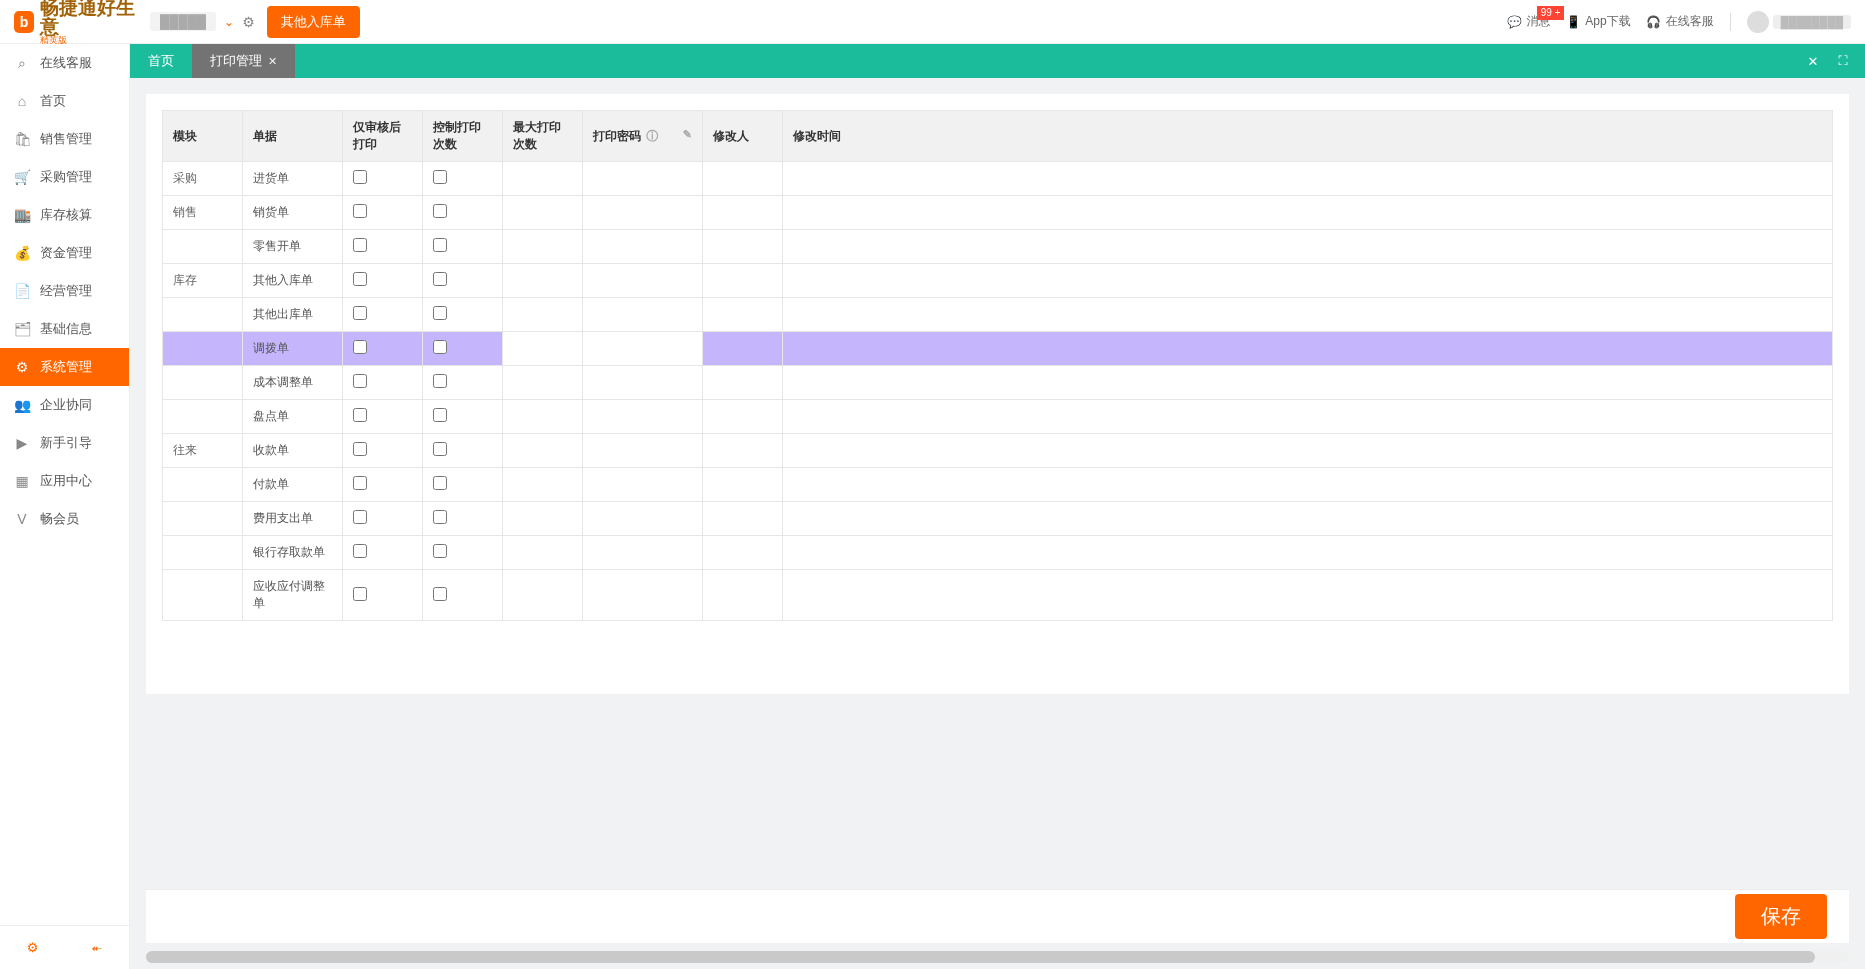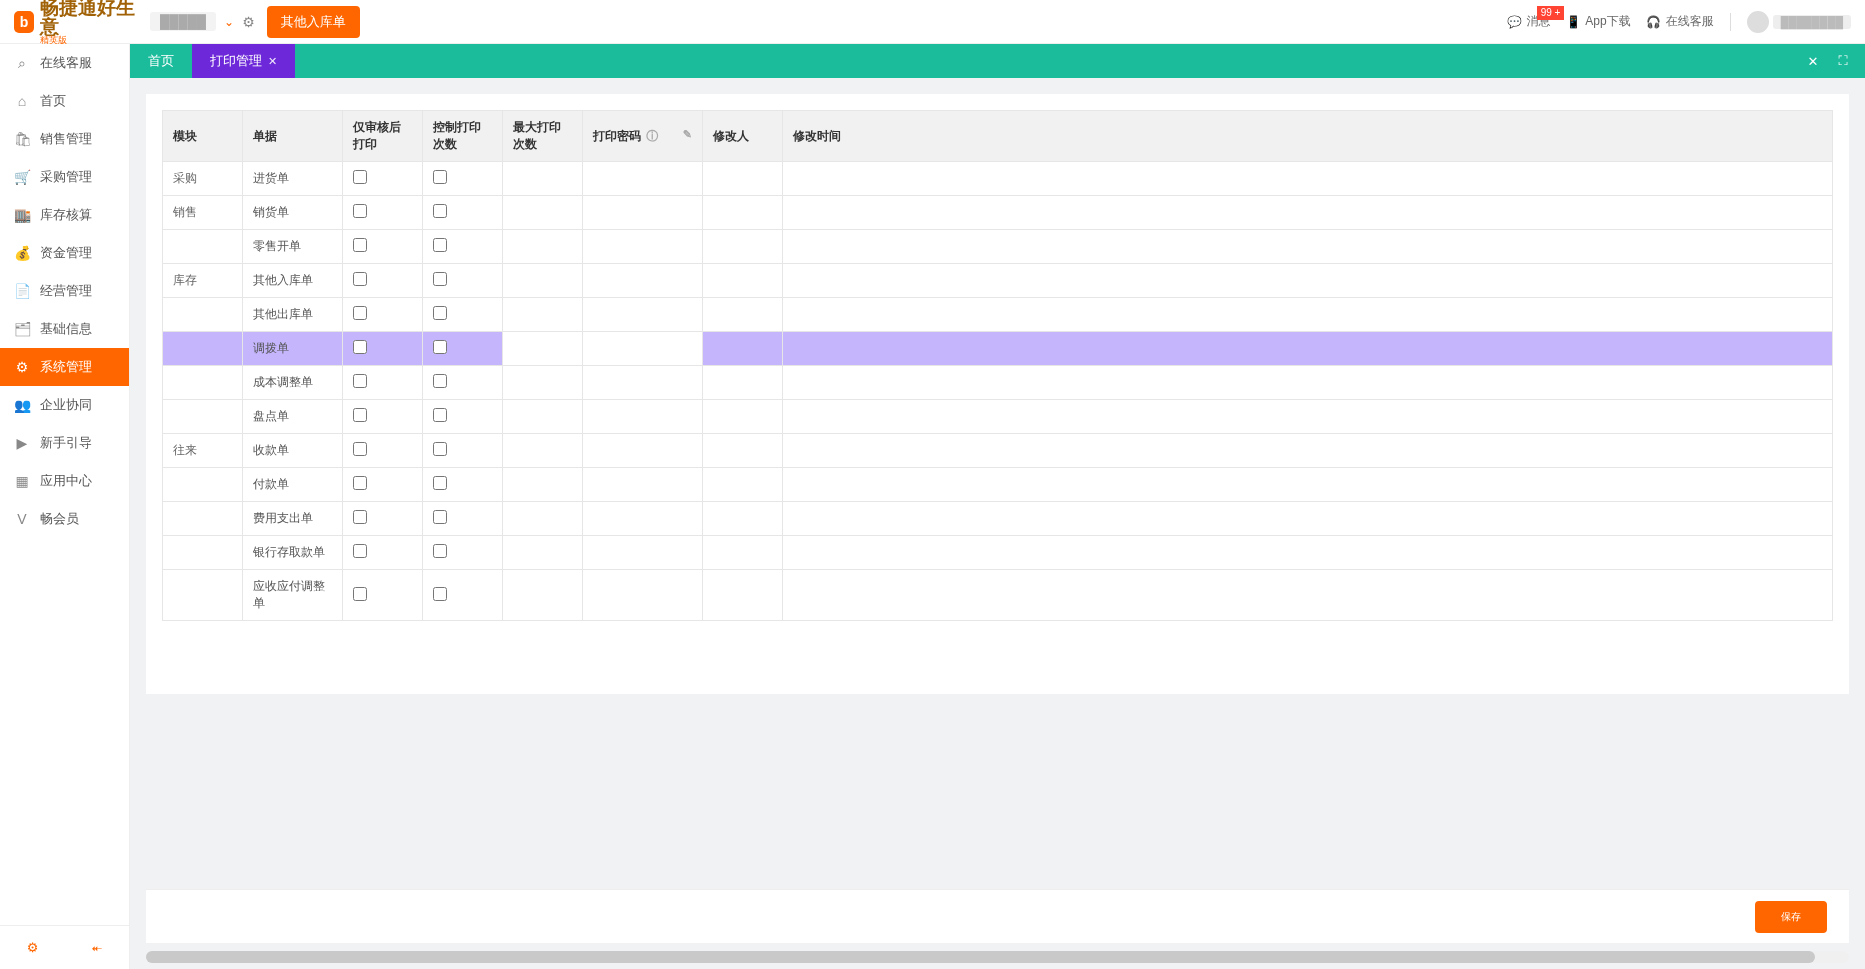--- a/index.html
+++ b/index.html
@@ -30,39 +30,39 @@
 .sidebar-list { flex:1; overflow:auto;}
 .side-item { display:flex; align-items:center; gap:10px; padding:10px 14px; color:#555; cursor:pointer; font-size:13px;}
 .side-item .ico { width:16px; text-align:center; color:#888; font-size:14px;}
 .side-item.active { background:#f60; color:#fff;}
 .side-item.active .ico { color:#fff;}
 .sidebar-foot { height:44px; border-top:1px solid #eee; display:flex; align-items:center; justify-content:space-around; color:#f60;}
 
 .main { flex:1; display:flex; flex-direction:column; background:#f1f2f3; min-width:0;}
 .tabs { height:34px; background:#1abc9c; display:flex; align-items:stretch;}
 .tab { padding:0 18px; display:flex; align-items:center; color:#fff; font-size:13px; cursor:pointer; gap:6px;}
-.tab.active { background:#6d28d9;}
+.tab.active { background:#737373;}
 .tab-x { font-size:11px; opacity:.9;}
 .tabs-right { margin-left:auto; display:flex; align-items:center; gap:10px; padding-right:12px; color:#fff;}
 .tab-icon { width:20px; height:20px; display:flex; align-items:center; justify-content:center; cursor:pointer;}
 
 .content-wrap { flex:1; overflow:auto; padding:16px 16px 20px;}
 .panel { background:#fff; padding:16px 16px 24px; min-height:600px;}
 table.grid { width:100%; border-collapse:collapse; table-layout:fixed;}
 table.grid th, table.grid td { border:1px solid #e6e6e6; padding:8px 10px; text-align:left; font-size:12px; color:#555; height:33px;}
 table.grid th { background:#f1f1f1; color:#333; font-weight:600;}
 table.grid td.module { color:#666;}
 tr.hovered td { background:#c4b5fd;}
 tr.hovered td.editable { background:#fff; }
 .cbx { width:14px; height:14px; cursor:pointer; }
 .help { color:#aaa; font-size:12px; margin-left:2px;}
 .edit-ic { float:right; color:#aaa; font-size:11px;}
 
 .footer-bar { height:54px; background:#fff; border-top:1px solid #eee; display:flex; align-items:center; justify-content:flex-end; padding:0 22px; margin:0 16px  8px;}
-.btn-save { background:#f60; color:#fff; border:none; padding:9px 26px; border-radius:4px; font-size:10px; cursor:pointer;}
+.btn-save { background:#f60; color:#fff; border:none; padding:9px 26px; border-radius:4px; font-size:20px; cursor:pointer;}
 
 .hscroll { height:12px; background:#f0f0f0; margin:0 16px 6px; position:relative; border-radius:6px;}
 .hscroll-thumb { position:absolute; left:0; top:0; height:100%; width:98%; background:#c9c9c9; border-radius:6px;}
 </style>
 </head>
 <body>
 
 <div class="header">
   <div class="logo-wrap">
     <div class="logo-mark">b</div>

